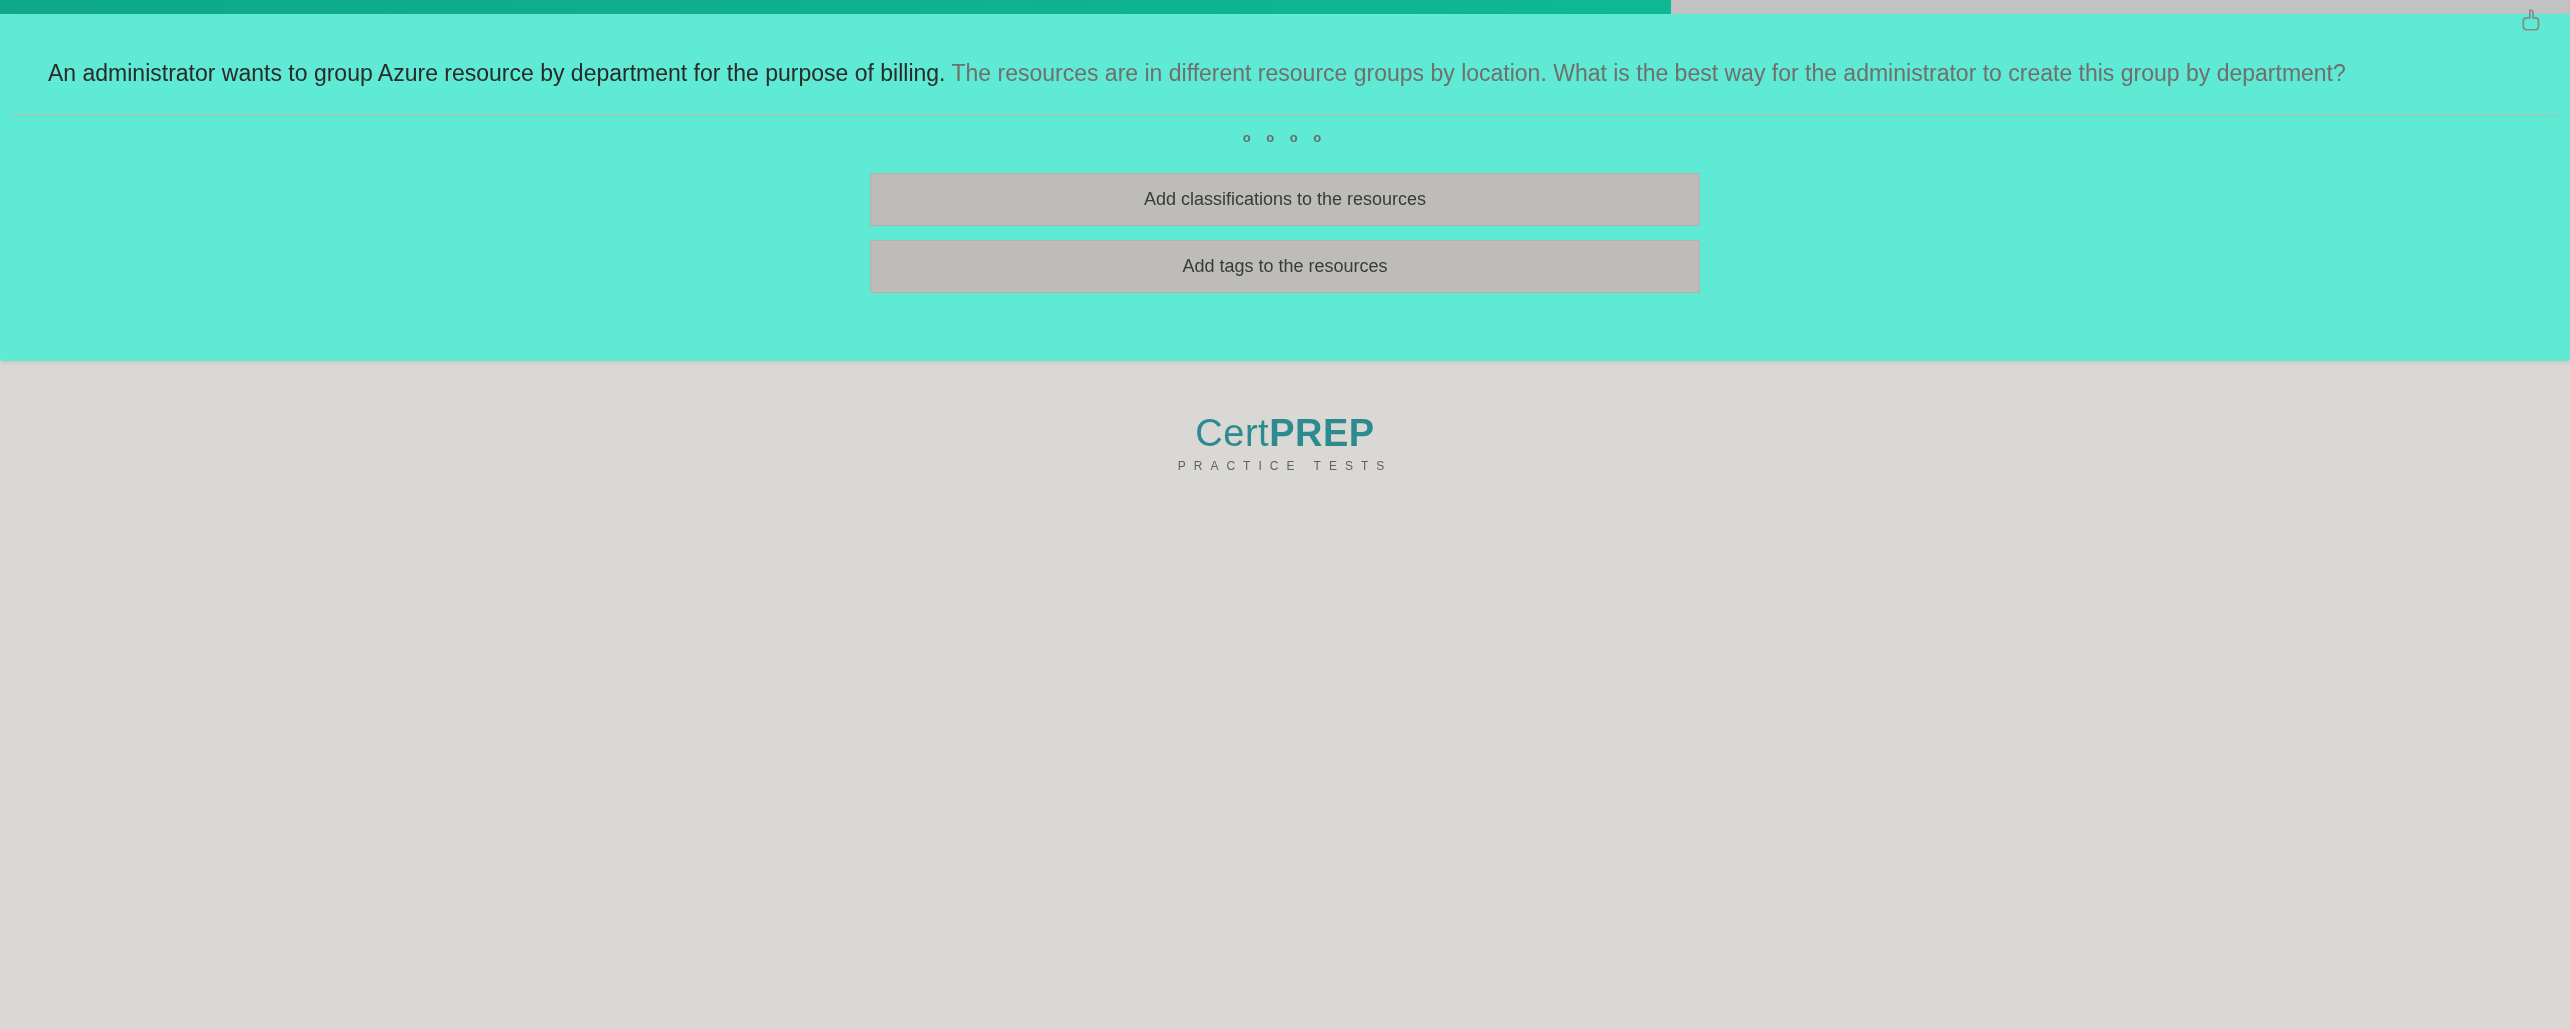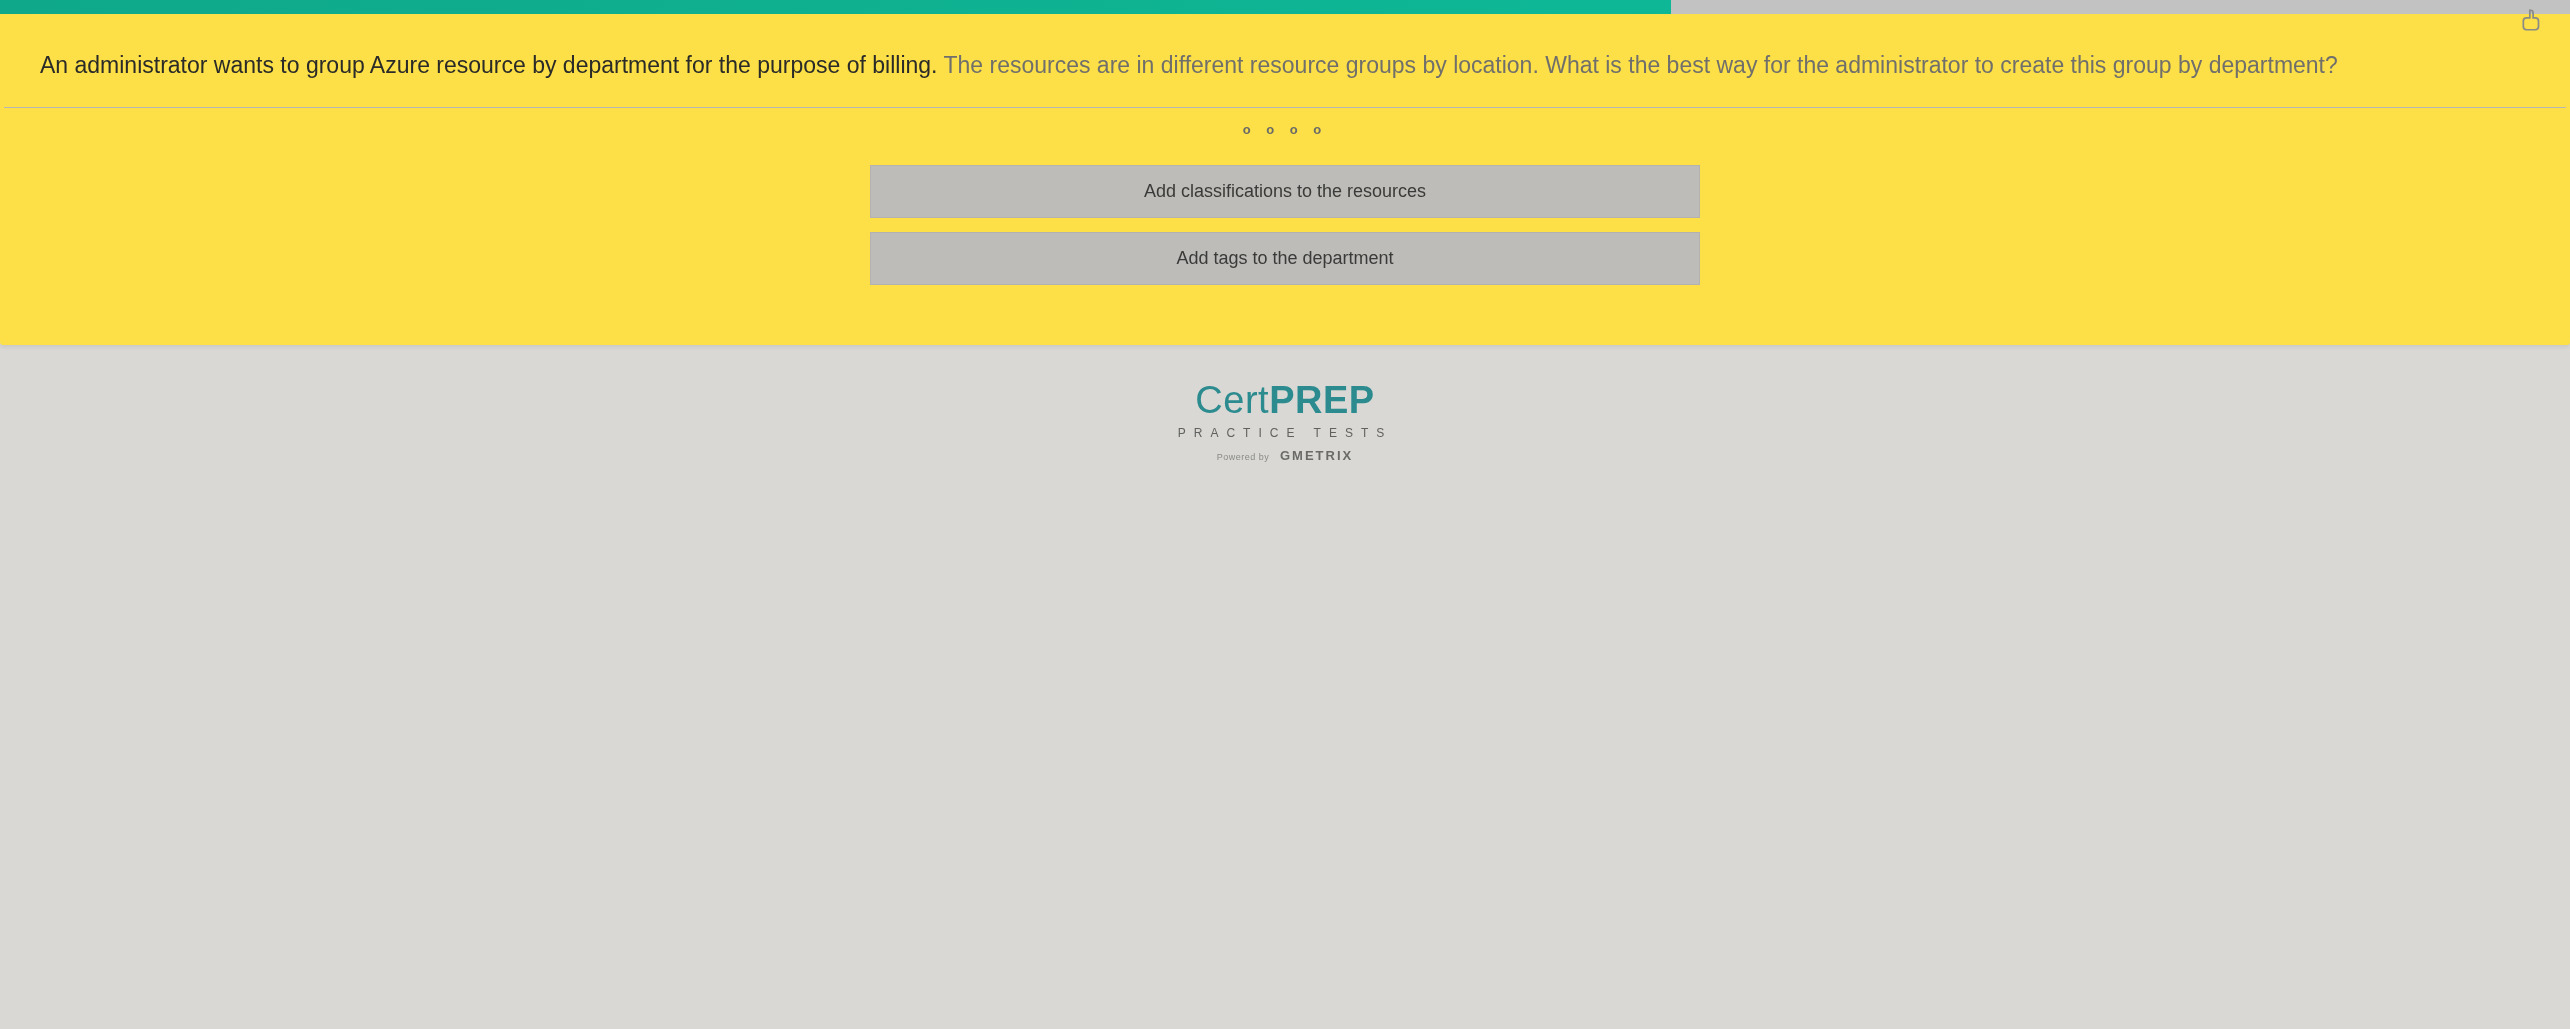--- a/index.html
+++ b/index.html
@@ -34,23 +34,23 @@
       top: 0;
       right: 18px;
       width: 40px;
       height: 40px;
       display: flex;
       align-items: center;
       justify-content: center;
       color: #7a7a7a;
     }
     .content-card {
-      background: #fde047;
-      margin: 0 0 0 0;
-      padding: 4px;
+      background: #5eead4;
+      margin: 0 0 17px 0;
+      padding: 12px;
       border-radius: 0 0 3px 3px;
       box-shadow: 0 2px 4px rgba(0,0,0,0.08);
     }
     .question-text {
       padding: 30px 36px 24px 36px;
       font-size: 23px;
       line-height: 1.5;
       color: #3a3a38;
     }
     .question-text .strong-part {
@@ -155,29 +155,25 @@
     <div class="question-text">
       <span class="strong-part">An administrator wants to group Azure resource by department for the purpose of billing.</span><span class="light-part"> The resources are in different resource groups by location. What is the best way for the administrator to create this group by department?</span>
     </div>
 
     <div class="divider"></div>
 
     <div class="dots-row">o o o o</div>
 
     <div class="options-container">
       <button class="option-button">Add classifications to the resources</button>
-      <button class="option-button">Add tags to the department</button>
+      <button class="option-button">Add tags to the resources</button>
     </div>
 
   </div>
 
   <div class="footer-brand">
     <div class="brand-main">
       <span class="brand-cert">Cert</span><span class="brand-prep">PREP</span>
     </div>
     <div class="brand-sub">PRACTICE TESTS</div>
-    <div class="brand-powered">
-      <span class="powered-label">Powered by</span>
-      <span class="gmetrix">GMETRIX</span>
-    </div>
   </div>
 
 </div>
 
 </body></html>

